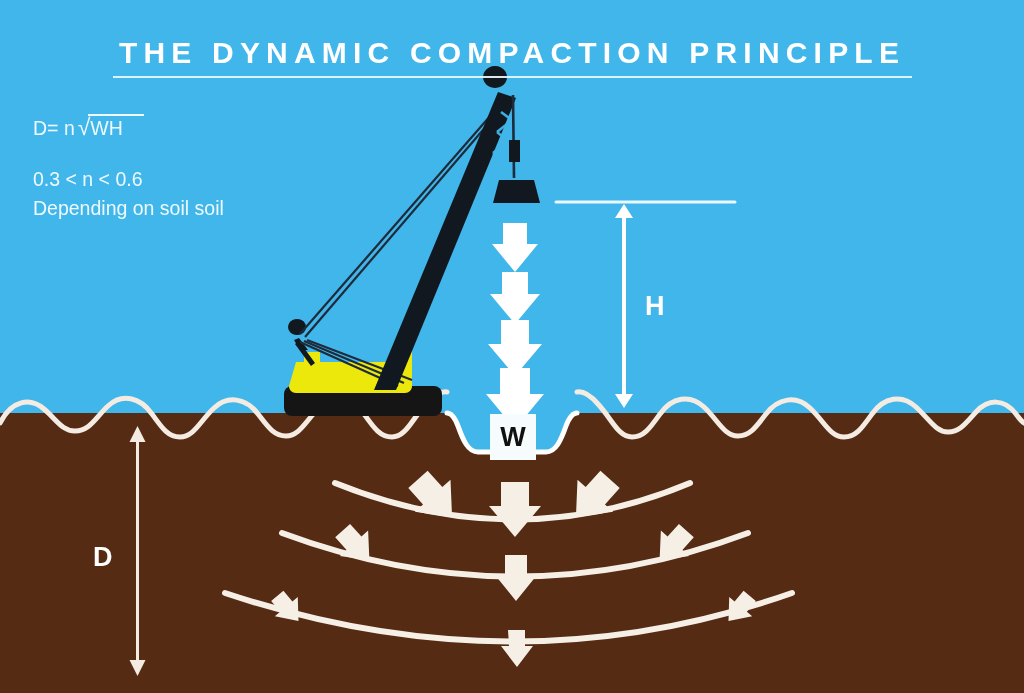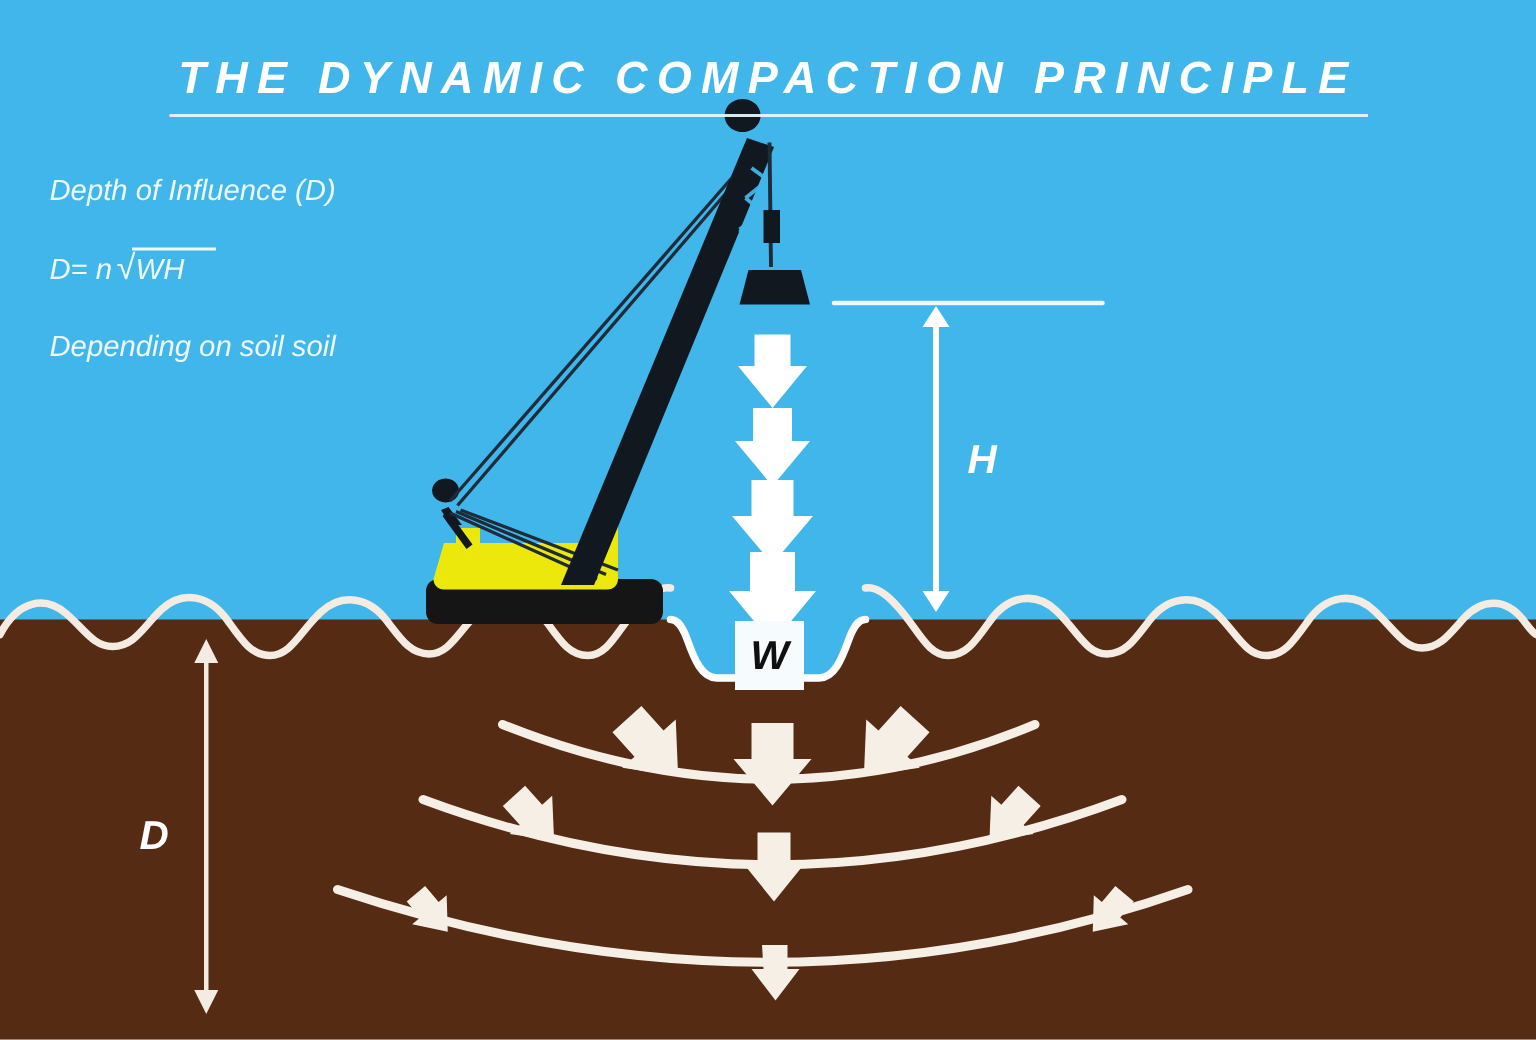--- a/index.html
+++ b/index.html
@@ -1,21 +1,21 @@
 <!DOCTYPE html>
 <html><head>
 <meta charset="utf-8">
 <style>
   html,body{margin:0;padding:0;}
   body{
     width:1024px;height:693px;overflow:hidden;
     font-family:"Liberation Sans", sans-serif;
     background:#41b6ea;
   }
-  .stage{position:relative;width:1024px;height:693px;overflow:hidden;font-style:italic;}
+  .stage{position:relative;width:1024px;height:693px;overflow:hidden;}
   .sky{position:absolute;left:0;top:0;width:1024px;height:693px;background:#41b6ea;}
   .svgroot{position:absolute;left:0;top:0;width:1024px;height:693px;}
 
   .title{
     position:absolute;left:0;top:36px;width:1024px;
     text-align:center;color:#ffffff;
     font-size:30px;font-weight:bold;letter-spacing:6.2px;
     line-height:34px;white-space:nowrap;
   }
   .title-rule{
@@ -212,24 +212,24 @@
         <path transform="rotate(40 742 605)" d="M734,593 h16 v14 h7 l-15,19 l-15,-19 h7 z"></path>
       </g>
 
     </g>
   </svg>
 
   <div class="title">THE DYNAMIC COMPACTION PRINCIPLE</div>
   <div class="title-rule"></div>
 
   <div class="formula-block">
-    <div class="f-line">Depth of Influence (D)</div>
     <div class="f-line">
       <span>D= n</span><span class="radical"><span class="sign">√</span><span class="bar"></span><span>WH</span></span>
     </div>
+    <div class="f-line tight">0.3 &lt; n &lt; 0.6</div>
     <div class="f-line last">Depending on soil soil</div>
   </div>
 
   <div class="wlabel">W</div>
   <div class="dimletter h-letter">H</div>
   <div class="dimletter d-letter">D</div>
 
 </div>
 
 </body></html>

